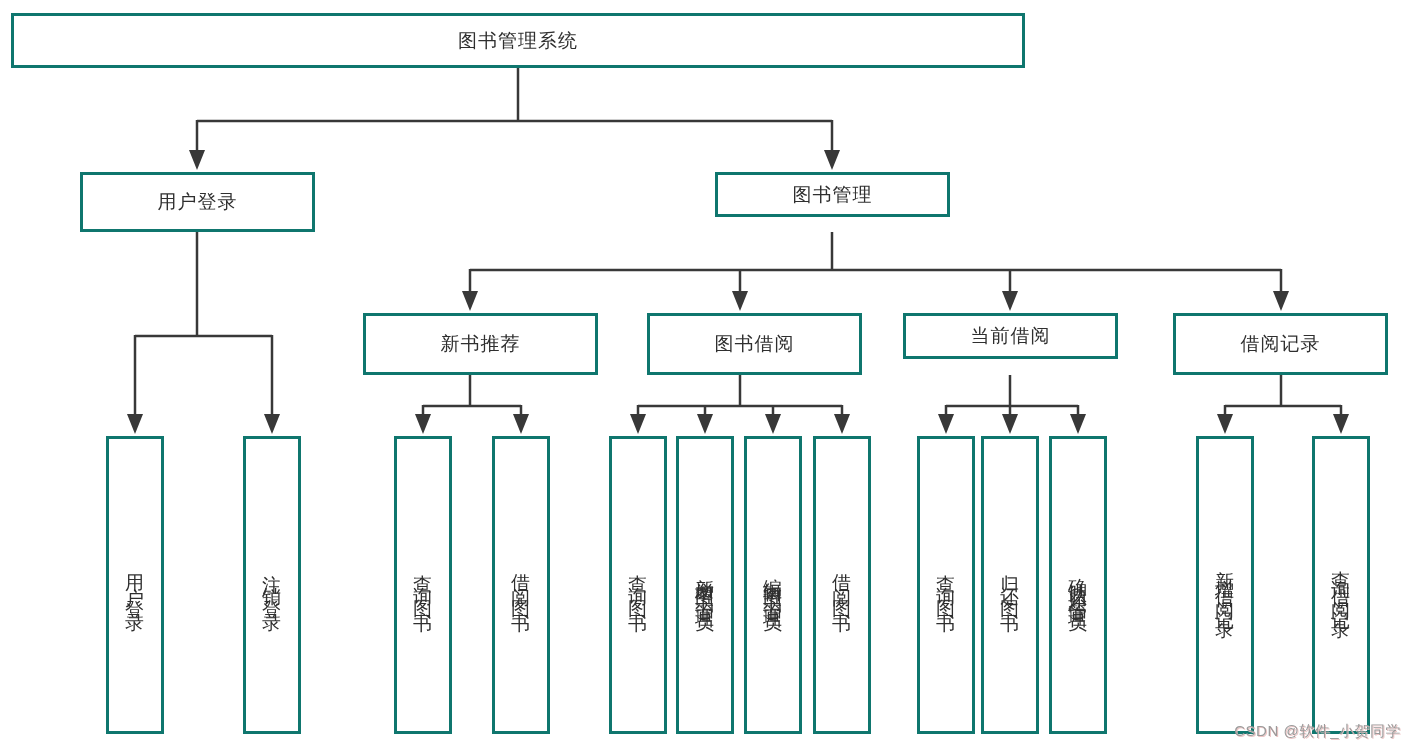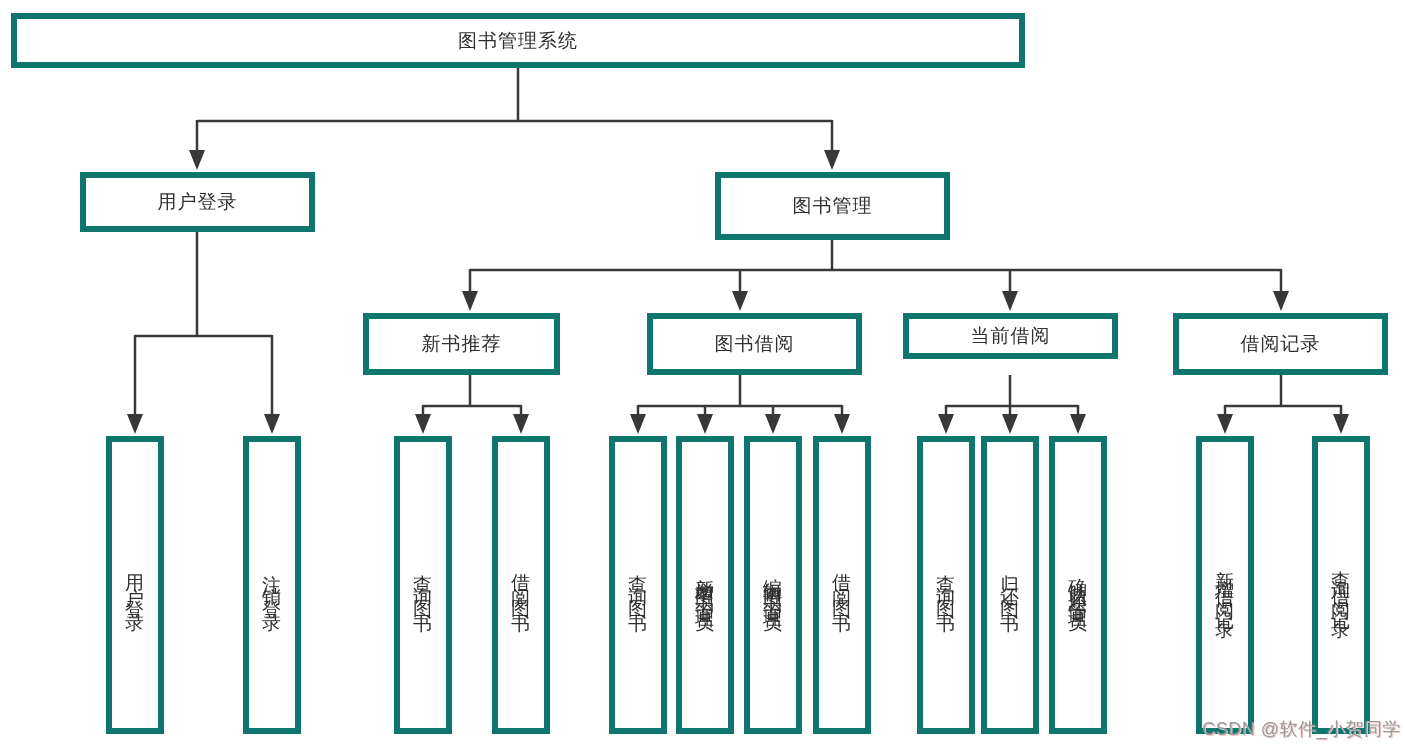--- a/index.html
+++ b/index.html
@@ -3,33 +3,33 @@
 <meta charset="utf-8">
 <style>
   html,body{margin:0;padding:0;background:#ffffff;}
   .canvas{
     position:relative;width:1405px;height:747px;background:#ffffff;
     font-family:"Liberation Sans","DejaVu Sans",sans-serif;overflow:hidden;
   }
   svg.connectors{position:absolute;left:0;top:0;z-index:1;}
   .node{
     position:absolute;z-index:2;background:#ffffff;
-    border:6px solid #0f766e;box-sizing:border-box;
+    border:3px solid #0f766e;box-sizing:border-box;
     display:flex;align-items:center;justify-content:center;
     color:#2f2f2f;
   }
   .h-node{font-size:19px;letter-spacing:1px;}
   .v-node span{writing-mode:vertical-rl;text-orientation:mixed;line-height:1;}
   .leaf{top:436px;width:58px;height:298px;}
   .ls-a span{letter-spacing:13px;font-size:19px;}
   .ls-b span{letter-spacing:10px;font-size:19px;}
   .ls-c span{letter-spacing:5px;font-size:19px;}
   .watermark{
     position:absolute;right:4px;bottom:6px;z-index:3;
-    font-size:18px;color:#9b9b9b;letter-spacing:.5px;
+    font-size:15px;color:#9b9b9b;letter-spacing:.5px;
     text-shadow:1px 1px 0 #edc6c6;
   }
 </style>
 </head>
 <body>
 
 <div class="canvas">
 
   <svg class="connectors" width="1405" height="747" viewBox="0 0 1405 747">
     <g stroke="#383838" stroke-width="2.5" fill="none">
@@ -97,25 +97,25 @@
     </g>
   </svg>
 
   <div class="node h-node" style="left:11px;top:13px;width:1014px;height:55px">
     <span>图书管理系统</span>
   </div>
 
   <div class="node h-node" style="left:80px;top:172px;width:235px;height:60px">
     <span>用户登录</span>
   </div>
-  <div class="node h-node" style="left:715px;top:172px;width:235px;height:68px">
+  <div class="node h-node" style="left:715px;top:172px;width:235px;height:45px">
     <span>图书管理</span>
   </div>
 
-  <div class="node h-node" style="left:363px;top:313px;width:197px;height:62px">
+  <div class="node h-node" style="left:363px;top:313px;width:235px;height:62px">
     <span>新书推荐</span>
   </div>
   <div class="node h-node" style="left:647px;top:313px;width:215px;height:62px">
     <span>图书借阅</span>
   </div>
   <div class="node h-node" style="left:903px;top:313px;width:215px;height:46px">
     <span>当前借阅</span>
   </div>
   <div class="node h-node" style="left:1173px;top:313px;width:215px;height:62px">
     <span>借阅记录</span>

